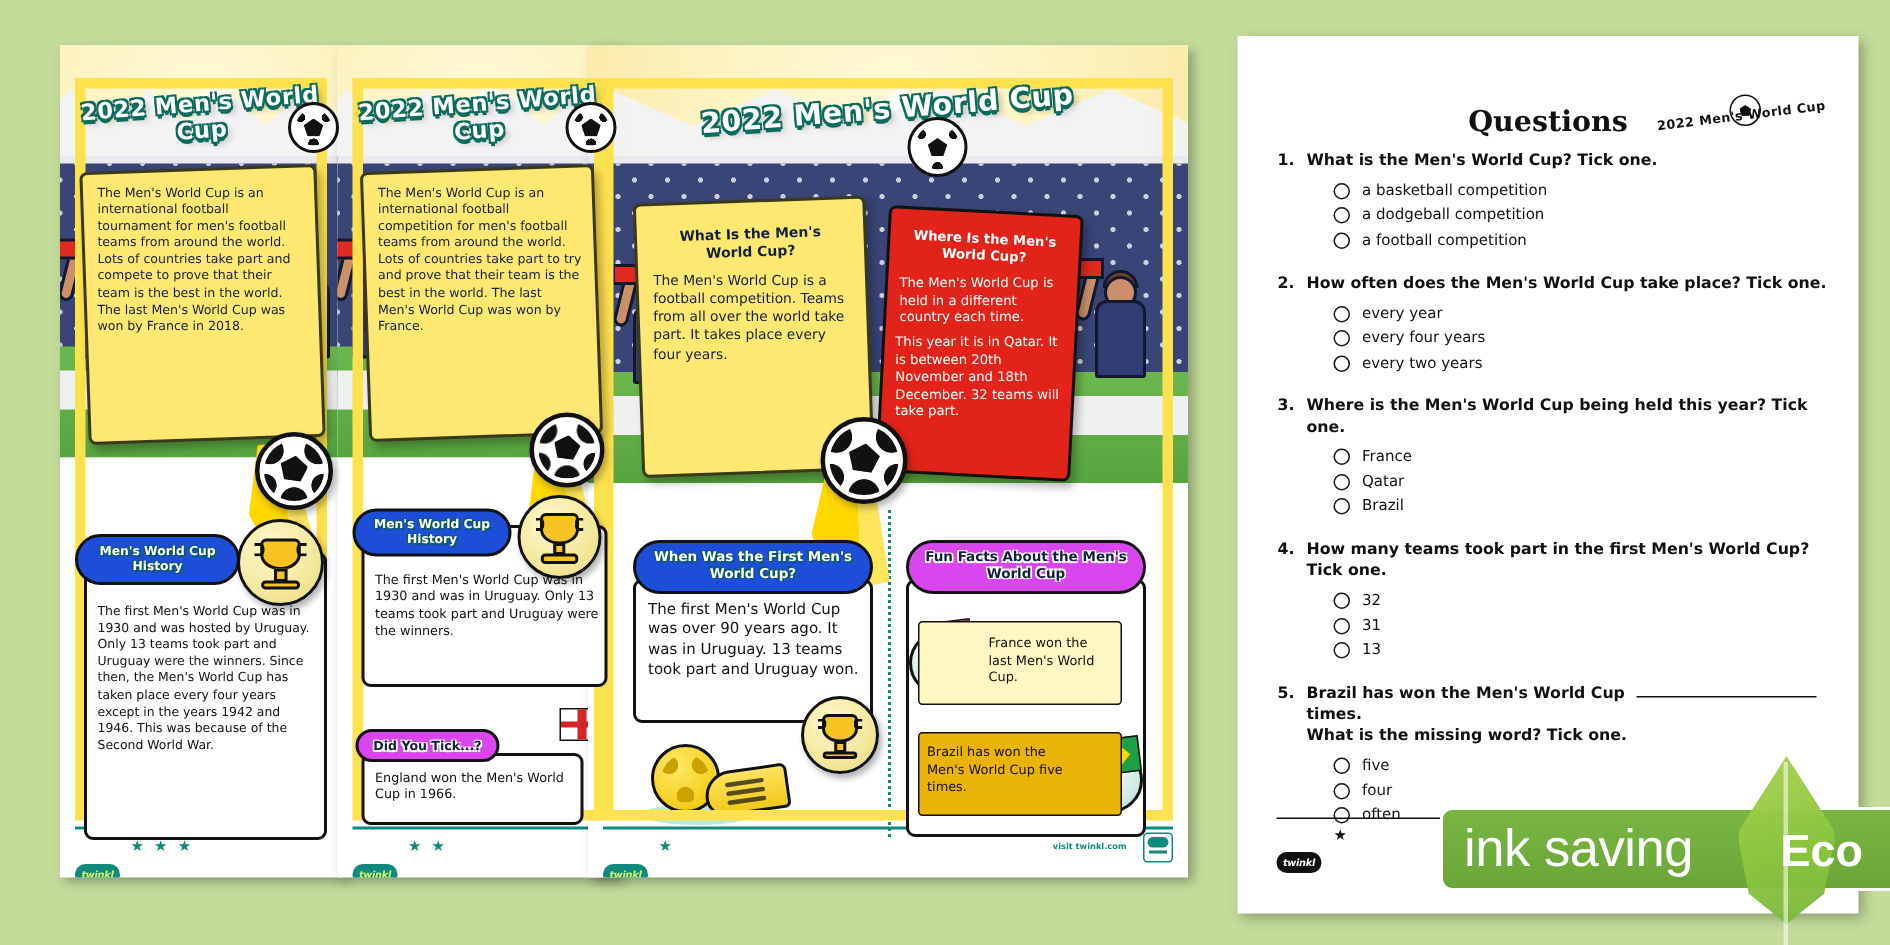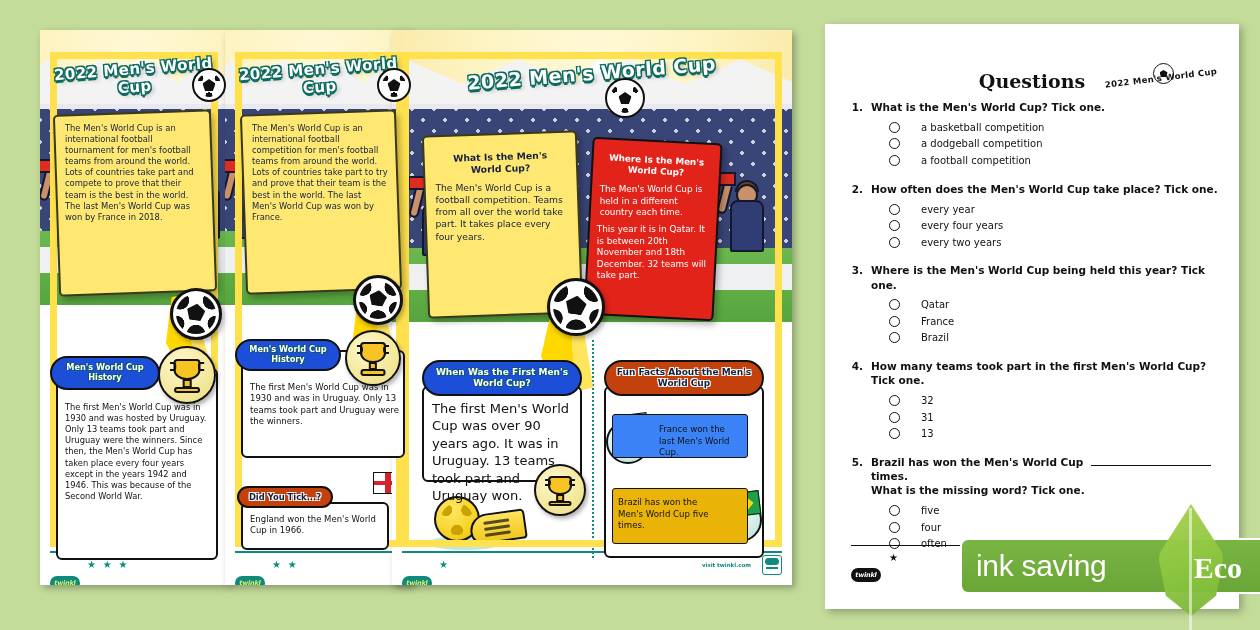--- a/index.html
+++ b/index.html
@@ -177,21 +177,21 @@
   }
   .banner {
     position: absolute; z-index: 8;
     border: 2.5px solid #111; border-radius: 18px;
     font-family: "DejaVu Sans", sans-serif; font-weight: 700;
     color: #fff; text-align: center; line-height: 1.2;
     display: flex; align-items: center; justify-content: center;
     padding: 3px 8px;
   }
   .banner.teal { background: #1d4ed8; }
-  .banner.yellow { background: #c2410c; color: #14213d;
+  .banner.yellow { background: #d946ef; color: #14213d;
     text-shadow: -1px -1px 0 #fff, 1px -1px 0 #fff, -1px 1px 0 #fff, 1px 1px 0 #fff; }
   .banner.teal { text-shadow: -1px -1px 0 #0a5c53, 1px 1px 0 #0a5c53; }
   .factbox-txt {
     position: absolute; font-family: "DejaVu Sans", sans-serif;
     color: #111; line-height: 1.34;
   }
 
   
   .trophy-med {
     position: absolute; z-index: 9; border-radius: 50%;
@@ -269,21 +269,21 @@
 
   .q-list { position: absolute; left: 26px; right: 16px; top: 76px; }
   .q-item { margin-bottom: 13px; }
   .q-stem {
     display: flex; gap: 8px;
     font-family: "DejaVu Sans", sans-serif; font-weight: 700;
     font-size: 10.5px; color: #111; line-height: 1.35;
   }
   .q-num { flex: 0 0 12px; text-align: right; }
   .q-opts { margin: 5px 0 0 38px; }
-  .q-opt { display: flex; align-items: center; gap: 21px; height: 16.5px; }
+  .q-opt { display: flex; align-items: center; gap: 8px; height: 16.5px; }
   .radio {
     width: 11px; height: 11px; border: 1.7px solid #111; border-radius: 50%;
     flex: 0 0 auto; background: #fff;
   }
   .q-opt-label {
     font-family: "DejaVu Sans", sans-serif; font-size: 10px; color: #111;
   }
   .blank-line { display: inline-block; width: 120px; border-bottom: 1.4px solid #111; margin: 0 4px; }
 
   .qsheet-footer {
@@ -299,25 +299,25 @@
     width: 300px; height: 56px;
   }
   .eco-bar {
     position: absolute; left: 0; top: 0; width: 300px; height: 56px;
     background: linear-gradient(#7ab544, #6aa636);
     border: 2px solid #ffffff; border-right: none;
     border-radius: 8px 0 0 8px;
     display: flex; align-items: center;
   }
   .eco-text {
-    font-family: "Liberation Sans", sans-serif; font-size: 30px; color: #fff;
+    font-family: "Liberation Sans", sans-serif; font-size: 35px; color: #fff;
     padding-left: 14px; letter-spacing: -.3px;
   }
   .eco-text2 {
-    font-family: Liberation Serif, serif; font-size: 30px; font-weight: 700; color: #fff;
+    font-family: Liberation Sans, sans-serif; font-size: 30px; font-weight: 700; color: #fff;
     position: absolute; right: 18px; top: 11px;
   }
   .eco-leaf {
     position: absolute; right: 36px; top: -34px;
     width: 66px; height: 112px;
     background: linear-gradient(160deg, #a8d04e, #8cc63f 55%, #79b53a);
     border-radius: 50% 50% 50% 50% / 64% 64% 36% 36%;
     clip-path: polygon(50% 0, 100% 46%, 88% 82%, 50% 100%, 12% 82%, 0 46%);
     opacity: .96;
   }
@@ -572,39 +572,39 @@
         <div class="note-b" style="padding:7px 8px 0; font-size:8.8px; transform:rotate(-3deg);">The Men's World Cup is held in a different country each time.</div>
         <div class="note-b" style="padding:5px 8px 0; font-size:8.8px; transform:rotate(-3deg);">This year it is in Qatar. It is between 20th November and 18th December. 32 teams will take part.</div>
       </div>
 
       <div class="swoosh" style="left:147px; top:268px; transform:rotate(-18deg);"></div>
       <div class="bigball" style="left:155px; top:248px; width:58px; height:58px;"></div>
 
       <div class="vdots" style="left:200px; top:310px; height:218px;"></div>
 
       <div class="factbox" style="left:30px; top:356px; width:160px; height:96px;">
-        <div class="factbox-txt" style="left:8px; right:6px; top:12px; font-size:13px;">The first Men's World Cup was over 90 years ago. It was in Uruguay. 13 teams took part and Uruguay won.</div>
+        <div class="factbox-txt" style="left:8px; right:6px; top:12px; font-size:10px;">The first Men's World Cup was over 90 years ago. It was in Uruguay. 13 teams took part and Uruguay won.</div>
       </div>
       <div class="banner teal" style="left:30px; top:330px; width:160px; height:36px; font-size:9px;">
         <span>When Was the First Men's World Cup?</span>
       </div>
       <div class="trophy-med" style="left:142px; top:434px; width:52px; height:52px;">
         <div class="tr-cup">
             <div class="tr-h1"></div>
             <div class="tr-h2"></div>
           </div>
         <div class="tr-stem"></div>
           <div class="tr-base"></div>
       </div>
       <div class="puddle" style="left:36px; top:506px;"></div>
       <div class="yball" style="left:42px; top:466px;"></div>
       <div class="boot" style="left:78px; top:482px;"></div>
 
       <div class="factbox" style="left:212px; top:356px; width:160px; height:172px;">
-        <div class="factbox" style="left:6px; top:26px; width:136px; height:44px; background:#3b82f6; border-width:1.6px; border-radius:3px;">
+        <div class="factbox" style="left:6px; top:26px; width:136px; height:56px; background:#fef9c3; border-width:1.6px; border-radius:3px;">
           <div class="factbox-txt" style="left:46px; right:5px; top:9px; font-size:8.6px;">France won the last Men's World Cup.</div>
         </div>
         <div class="flag-disc" style="left:0px; top:32px; width:44px; height:44px;"></div>
         <div class="flag-fr" style="left:8px; top:26px;"></div>
 
         <div class="factbox" style="left:6px; top:100px; width:136px; height:56px; background:#eab308; border-width:1.6px; border-radius:3px;">
           <div class="factbox-txt" style="left:5px; right:34px; top:8px; font-size:8.6px;">Brazil has won the Men's World Cup five times.</div>
         </div>
         <div class="flag-disc" style="left:112px; top:110px; width:44px; height:44px;"></div>
         <div class="flag-br" style="left:120px; top:104px;"></div>
@@ -677,25 +677,25 @@
       </div>
 
       <div class="q-item">
         <div class="q-stem">
           <span class="q-num">3.</span>
           <span>Where is the Men's World Cup being held this year? Tick one.</span>
         </div>
         <div class="q-opts">
           <div class="q-opt">
             <span class="radio"></span>
+            <span class="q-opt-label">France</span>
+          </div>
+          <div class="q-opt">
+            <span class="radio"></span>
             <span class="q-opt-label">Qatar</span>
-          </div>
-          <div class="q-opt">
-            <span class="radio"></span>
-            <span class="q-opt-label">France</span>
           </div>
           <div class="q-opt">
             <span class="radio"></span>
             <span class="q-opt-label">Brazil</span>
           </div>
         </div>
       </div>
 
       <div class="q-item">
         <div class="q-stem">

